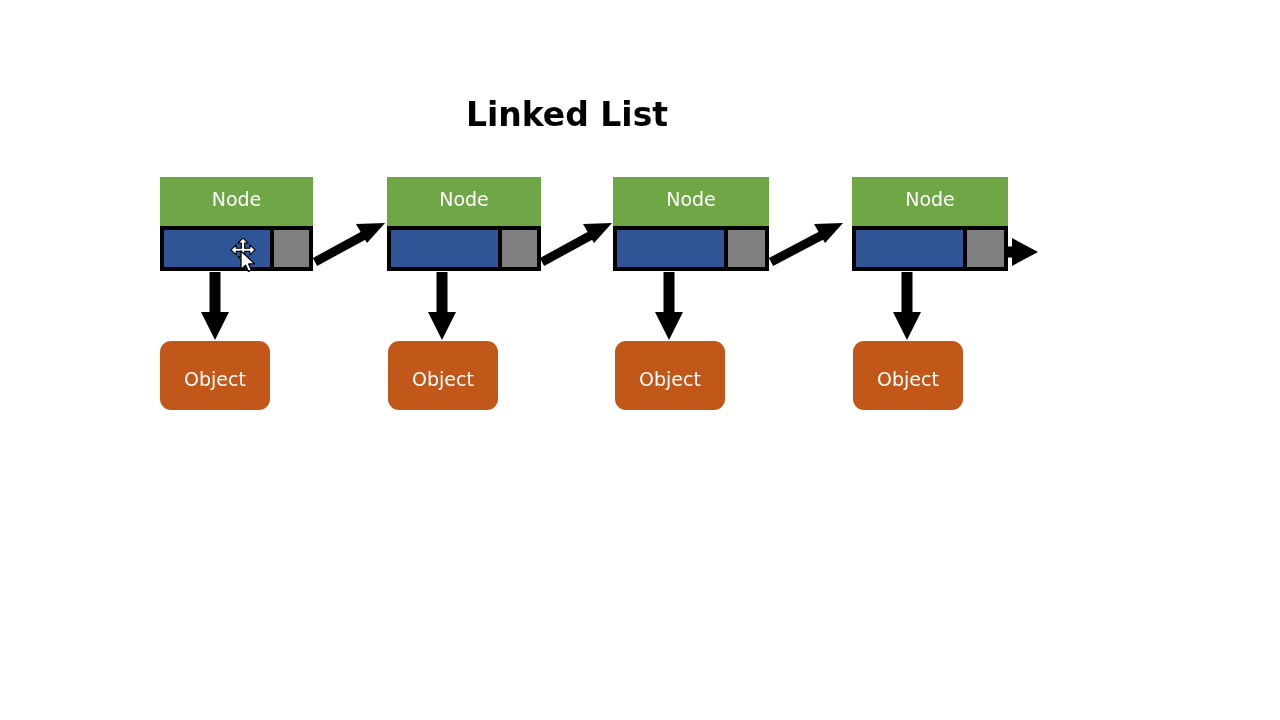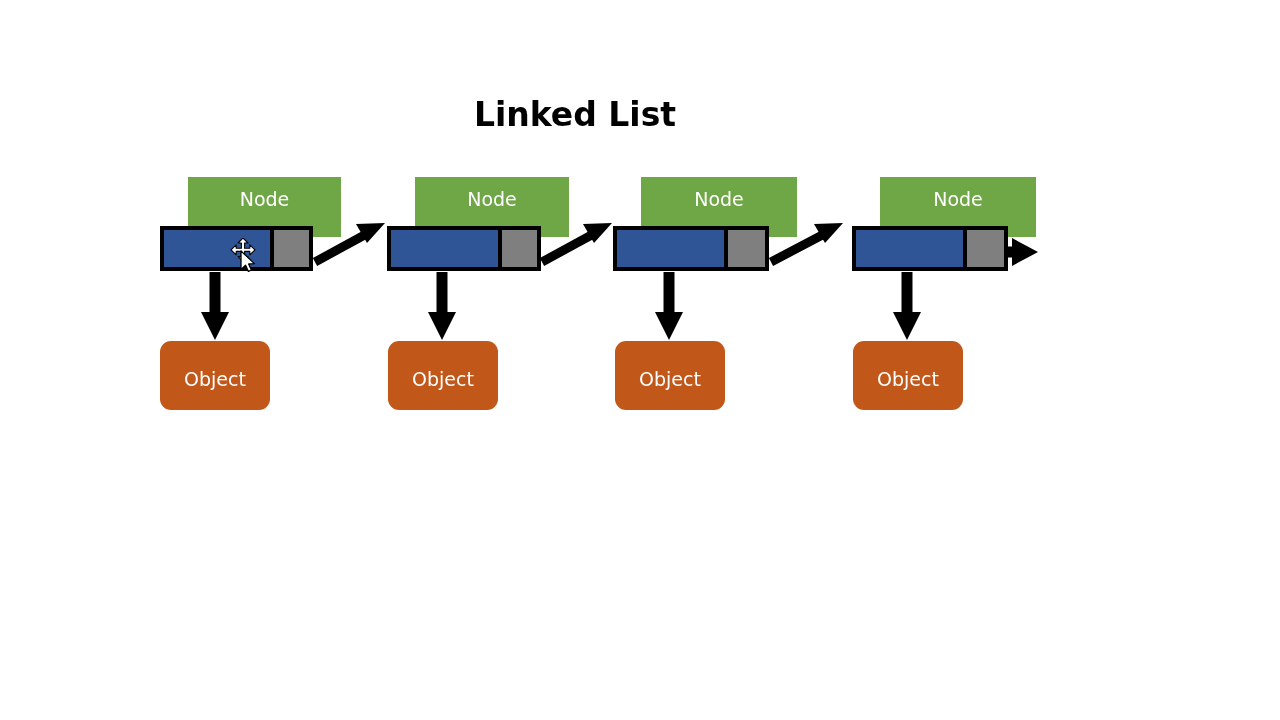--- a/index.html
+++ b/index.html
@@ -16,21 +16,21 @@
   }
   #canvas {
     position: absolute;
     left: 0;
     top: 0;
     width: 1280px;
     height: 720px;
   }
   #diagram-title {
     position: absolute;
-    left: 8px;
+    left: 0;
     top: 95px;
     width: 1134px;
     text-align: center;
     font-size: 33px;
     font-weight: bold;
     color: #000000;
     letter-spacing: 0px;
     font-family: "DejaVu Sans", sans-serif;
   }
 
@@ -43,21 +43,20 @@
     position: absolute;
     left: 0;
     top: 0;
     height: 60px;
     line-height: 45px;
     text-align: center;
     color: #ffffff;
     font-size: 19px;
     font-family: "DejaVu Sans", sans-serif;
     box-sizing: border-box;
-    margin-left: 28px;
   }
   .node-cells {
     position: absolute;
     left: 0;
     top: 49px;
     height: 45px;
     display: flex;
     box-sizing: border-box;
     border: 4px solid #000000;
   }

